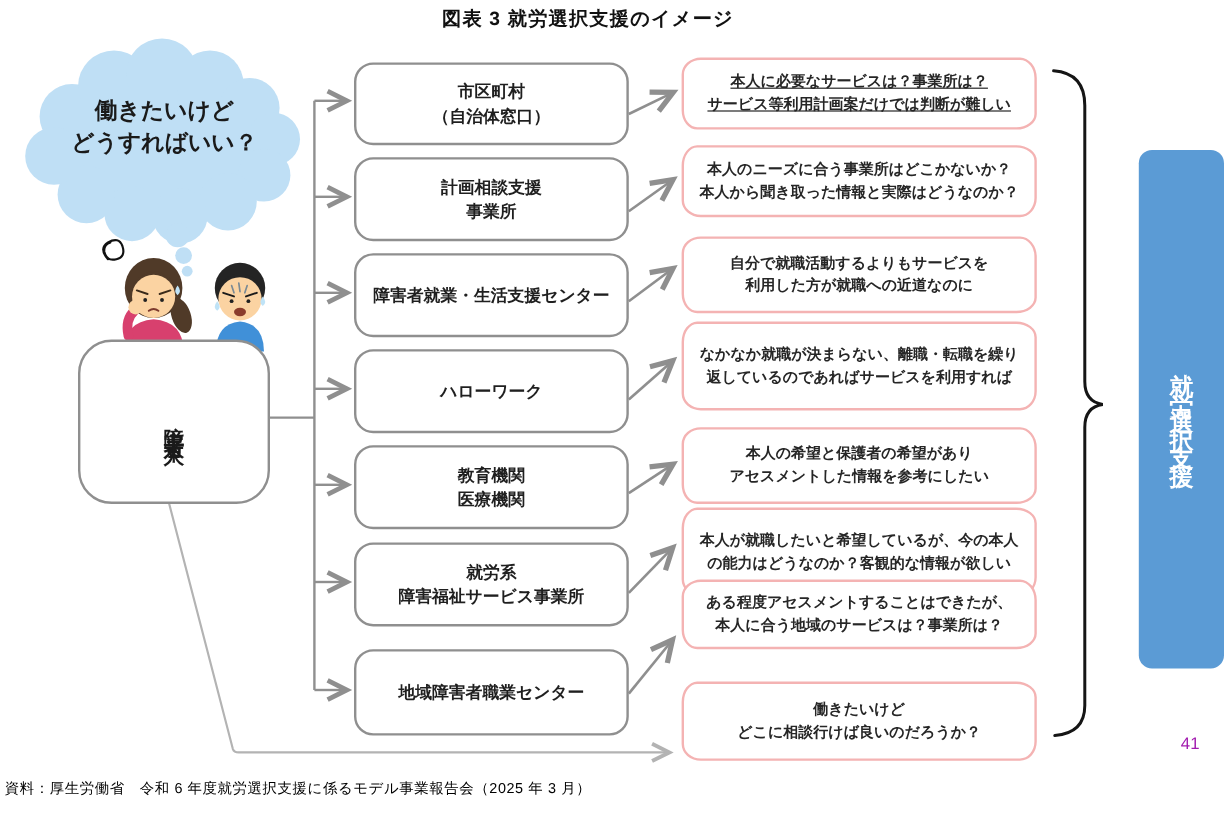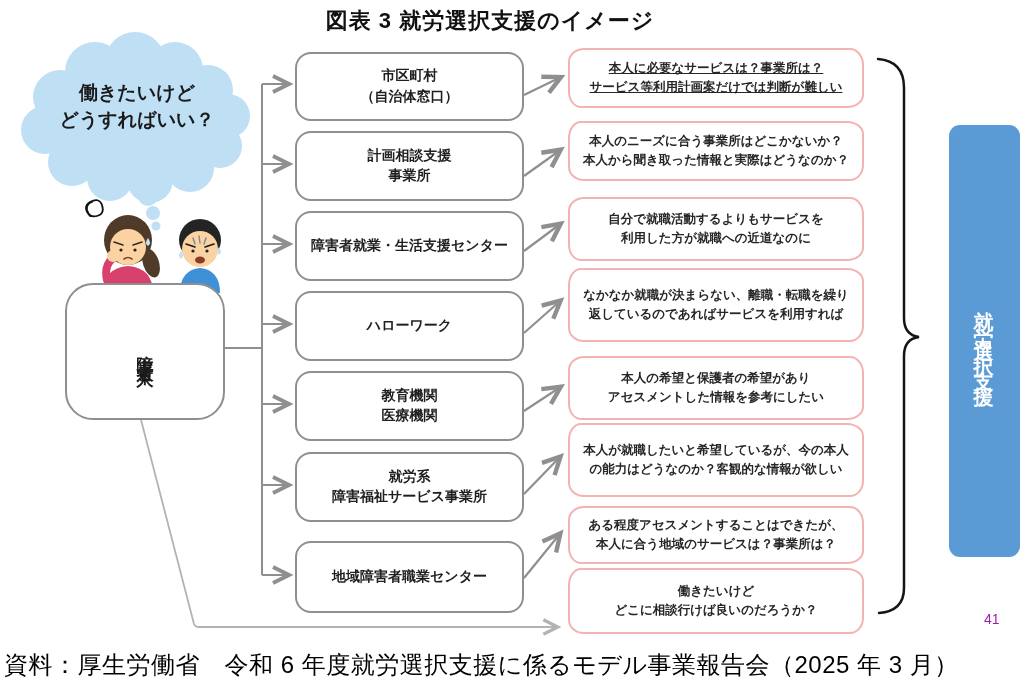--- a/index.html
+++ b/index.html
@@ -2,41 +2,41 @@
 <html><head>
 <meta charset="utf-8">
 <style>
   html,body{margin:0;padding:0;background:#fff;}
   .stage{
     position:relative;width:1024px;height:683px;background:#fff;overflow:hidden;
     font-family:"Liberation Sans","DejaVu Sans",sans-serif;color:#262626;
   }
   .title{
     position:absolute;left:0;top:6px;width:980px;text-align:center;
-    font-size:22px;font-weight:bold;letter-spacing:1px;color:#111;
+    font-size:16px;font-weight:bold;letter-spacing:1px;color:#111;
   }
   .art{position:absolute;left:0;top:0;}
   .cloud-text{
     position:absolute;left:38px;top:80px;width:198px;text-align:center;
     font-weight:bold;font-size:19px;line-height:1.4;color:#1a1a1a;
   }
   .person-box{
     position:absolute;left:65px;top:283px;width:156px;height:133px;
     border:2px solid #8f8f8f;border-radius:28px;background:#fff;
     display:flex;align-items:center;justify-content:center;
   }
   .vtext{
     writing-mode:vertical-rl;text-orientation:upright;
     font-weight:bold;font-size:17px;letter-spacing:4px;color:#1a1a1a;
   }
   .org-box{
     position:absolute;left:295px;width:225px;background:#fff;
     border:2px solid #8f8f8f;border-radius:16px;
     display:flex;flex-direction:column;align-items:center;justify-content:center;
-    font-weight:bold;font-size:14px;line-height:1.45;text-align:center;color:#1f1f1f;font-family:Liberation Mono, monospace;
+    font-weight:bold;font-size:14px;line-height:1.45;text-align:center;color:#1f1f1f;
   }
   .concern-box{
     position:absolute;left:568px;width:292px;background:#fff;
     border:2px solid #f4b3b3;
     display:flex;flex-direction:column;align-items:center;justify-content:center;
     font-weight:bold;font-size:12.5px;line-height:1.5;text-align:center;color:#262626;
     border-radius:16px 14px 17px 13px / 14px 17px 13px 16px;
   }
   .concern-box:nth-of-type(even){border-radius:13px 17px 14px 16px / 17px 13px 16px 14px;}
   .support-bar{
@@ -44,21 +44,21 @@
     background:#5b9bd5;border-radius:11px;
     display:flex;align-items:center;justify-content:center;
   }
   .vtext2{
     writing-mode:vertical-rl;text-orientation:upright;
     font-weight:bold;font-size:20px;letter-spacing:15px;color:#fff;
   }
   .page-num{position:absolute;left:984px;top:611px;font-size:14px;color:#a21caf;}
   .source{
     position:absolute;left:4px;top:649px;width:1020px;
-    font-size:24px;color:#000;letter-spacing:0.5px;white-space:nowrap;
+    font-size:12px;color:#000;letter-spacing:0.5px;white-space:nowrap;
   }
 </style>
 </head>
 <body>
 
 <div class="stage">
 
   <div class="title">図表 3 就労選択支援のイメージ</div>
 
   <svg class="art" width="1024" height="683" viewBox="0 0 1024 683">
@@ -202,21 +202,21 @@
     <div>返しているのであればサービスを利用すれば</div>
   </div>
   <div class="concern-box" style="top:356px;height:60px;">
     <div>本人の希望と保護者の希望があり</div>
     <div>アセスメントした情報を参考にしたい</div>
   </div>
   <div class="concern-box" style="top:423px;height:70px;">
     <div>本人が就職したいと希望しているが、今の本人</div>
     <div>の能力はどうなのか？客観的な情報が欲しい</div>
   </div>
-  <div class="concern-box" style="top:506px;height:54px;">
+  <div class="concern-box" style="top:483px;height:54px;">
     <div>ある程度アセスメントすることはできたが、</div>
     <div>本人に合う地域のサービスは？事業所は？</div>
   </div>
   <div class="concern-box" style="top:568px;height:62px;">
     <div>働きたいけど</div>
     <div>どこに相談行けば良いのだろうか？</div>
   </div>
 
   <div class="support-bar">
     <span class="vtext2">就労選択支援</span>

